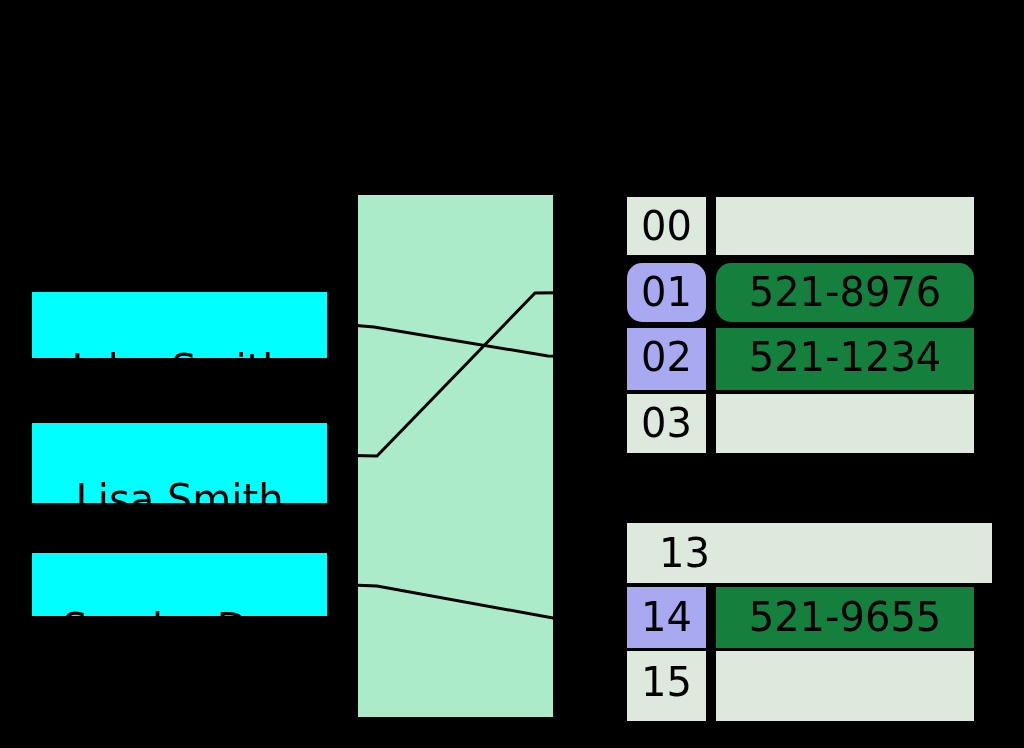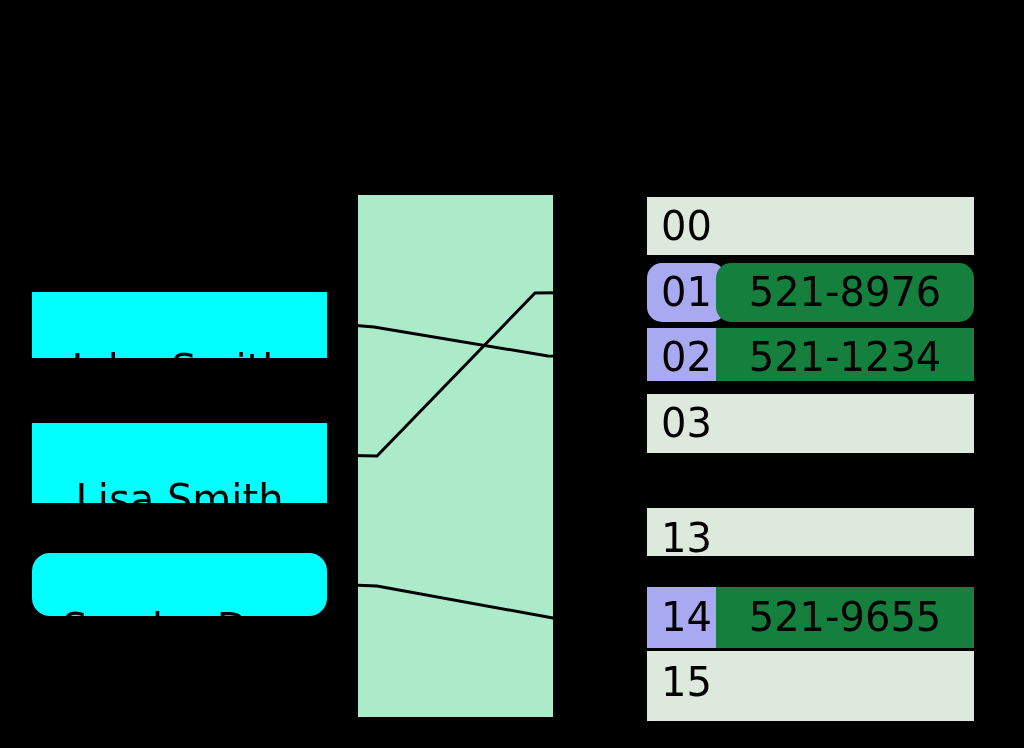--- a/index.html
+++ b/index.html
@@ -20,21 +20,21 @@
     position: absolute;
     left: 32px;
     width: 295px;
     background: #00FFFF;
     text-align: center;
     font-size: 40px;
   }
   .key-box span { display: inline-block; margin-top: 44px; }
   #key-john   { top: 292px; height: 66px; line-height: 66px; }
   #key-lisa   { top: 423px; height: 80px; line-height: 64px; }
-  #key-sandra { top: 553px; height: 63px; line-height: 63px; border-radius: 18px; }
+  #key-sandra { top: 553px; height: 63px; line-height: 63px; }
 
   .hash-box {
     position: absolute;
     left: 358px;
     top: 195px;
     width: 195px;
     height: 522px;
     background: #ABEBC9;
   }
   .lines-svg {
@@ -44,32 +44,32 @@
     width: 1024px;
     height: 748px;
     pointer-events: none;
   }
   .idx-cell, .val-cell {
     position: absolute;
     text-align: center;
     font-size: 40px;
     background: #DEE9DE;
   }
-  .idx-cell { left: 627px; width: 79px; margin-left: 20px; }
+  .idx-cell { left: 627px; width: 79px; }
   .val-cell { left: 716px; width: 258px; }
   .occupied-idx { background: #A9A9F2; }
   .occupied-val { background: #15803d; }
 
   
   .row-00 { top: 197px; height: 58px; line-height: 58px; }
   .row-01 { top: 263px; height: 59px; line-height: 59px; border-radius: 15px; }
-  .row-02 { top: 328px; height: 53px; line-height: 59px; }
+  .row-02 { top: 328px; height: 62px; line-height: 59px; }
   .row-03 { top: 394px; height: 59px; line-height: 59px; }
   
-  .row-13 { top: 508px; height: 48px; line-height: 60px; }
+  .row-13 { top: 523px; height: 60px; line-height: 60px; padding-left: 18px; }
   .row-14 { top: 587px; height: 61px; line-height: 61px; }
   .row-15 { top: 651px; height: 70px; line-height: 62px; }
 </style>
 </head>
 <body>
 
 <div id="canvas">
 
   <div class="hash-box"></div>
 

